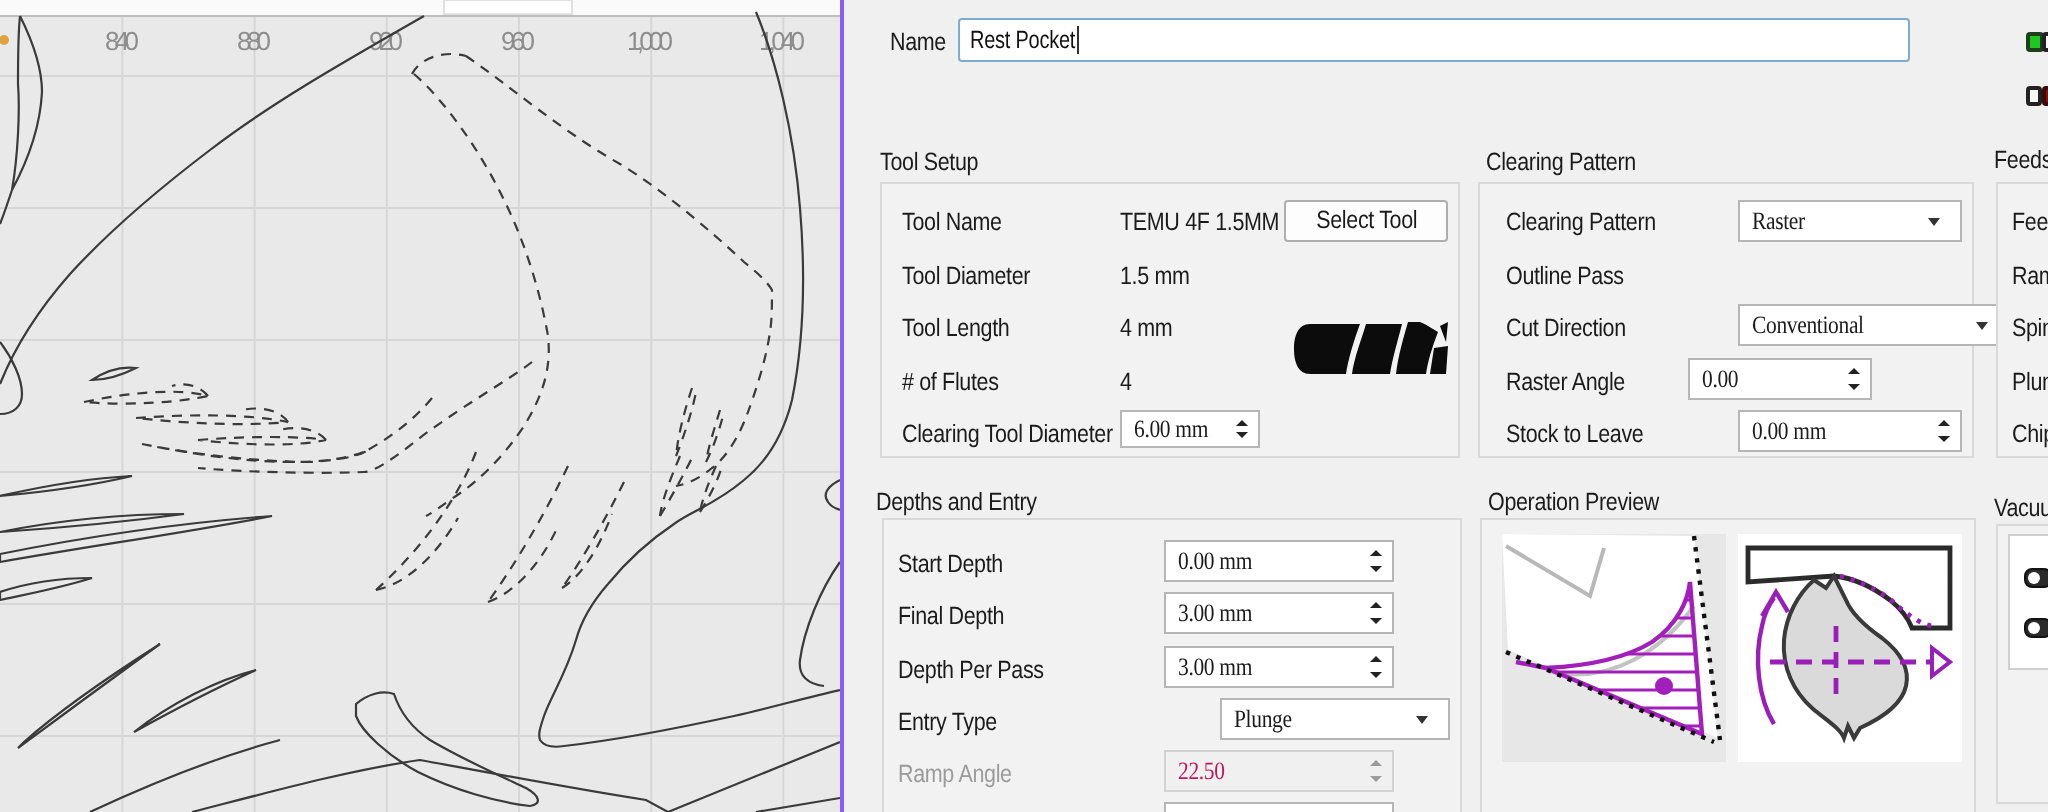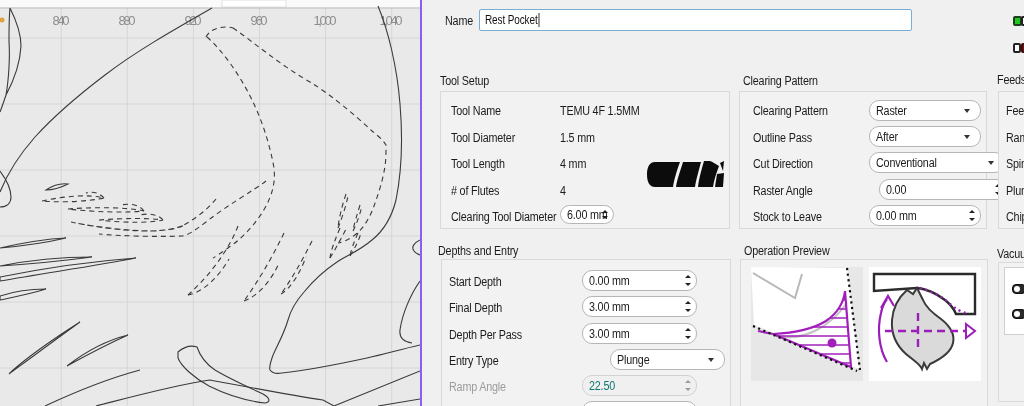--- a/index.html
+++ b/index.html
@@ -2,27 +2,27 @@
 <html><head><meta charset="utf-8">
 <style>
 html,body{margin:0;padding:0}
 body{width:1024px;height:406px;overflow:hidden;position:relative;
  font-family:"Liberation Sans",sans-serif;background:#f0f0f0;}
 #canvas{position:absolute;left:0;top:0;width:420px;height:406px;background:#1d4ed8;}
 #panel{position:absolute;left:420px;top:0;width:604px;height:406px;background:#f0f0f0;border-left:2px solid #8b5cf6;box-sizing:border-box;}
 .lab{position:absolute;font-size:12.5px;letter-spacing:-0.2px;color:#1b1b1b;white-space:nowrap;transform:scaleX(0.86);transform-origin:0 0;}
 .glab{position:absolute;font-size:12.5px;letter-spacing:-0.2px;color:#1b1b1b;white-space:nowrap;transform:scaleX(0.86);transform-origin:0 0;}
 .gbox{position:absolute;border:1px solid #d9d9d9;background:#f2f2f2;box-sizing:border-box;}
-.ctl{position:absolute;background:#fff;border:1px solid #b6b6b6;border-radius:10px;box-sizing:border-box;font-size:12.5px;letter-spacing:-0.2px;color:#1b1b1b;}
+.ctl{position:absolute;background:#fff;border:1px solid #b6b6b6;border-radius:0;box-sizing:border-box;font-size:12.5px;letter-spacing:-0.2px;color:#1b1b1b;font-family:Liberation Serif, serif;}
 .ctl .tx{position:absolute;left:6px;top:50%;transform:translateY(-50%) scaleX(0.86);transform-origin:0 50%;white-space:nowrap;}
 .drop .ar{position:absolute;right:10px;top:50%;margin-top:-2px;width:0;height:0;border-left:3.5px solid transparent;border-right:3.5px solid transparent;border-top:4.5px solid #333;}
 .spin .sp{position:absolute;right:0;top:0;bottom:0;width:14px;}
 .spin .up{position:absolute;right:5px;top:4px;width:0;height:0;border-left:3px solid transparent;border-right:3px solid transparent;border-bottom:3.5px solid #222;}
 .spin .dn{position:absolute;right:5px;bottom:4px;width:0;height:0;border-left:3px solid transparent;border-right:3px solid transparent;border-top:3.5px solid #222;}
-.dis{background:#f0f0f0;border-color:#d2d2d2;color:#0f766e;}
+.dis{background:#f0f0f0;border-color:#d2d2d2;color:#be185d;}
 .dis .up{border-bottom-color:#9b9b9b}.dis .dn{border-top-color:#9b9b9b}
 </style></head>
 <body>
 <div id="canvas">
 <svg width="420" height="406" viewBox="0 0 420 406">
  <rect x="0" y="0" width="420" height="406" fill="#e9e9e9"></rect>
 
  <g stroke="#d6d6d6" stroke-width="1">
   <line x1="61.2" y1="8" x2="61.2" y2="406"></line>
         <line x1="127.3" y1="8" x2="127.3" y2="406"></line>
@@ -99,76 +99,73 @@
   <path d="M 350,256 C 355,248 359,240 361,233"></path>
   <path d="M 346,194 C 342,206 339,218 338,228"></path>
   <path d="M 338,228 C 342,218 346,206 348,196"></path>
   <path d="M 360,205 C 357,215 354,224 353,231"></path>
   <path d="M 353,231 C 357,223 360,214 362,206"></path>
  </g>
 </svg>
 </div>
 <div id="panel">
   <div class="lab" style="left:23px;top:14px;">Name</div>
-  <div style="position:absolute;left:57px;top:9px;width:433px;height:22px;background:#fff;border:1px solid #7badd3;border-radius:2px;box-sizing:border-box;">
+  <div style="position:absolute;left:57px;top:9px;width:476px;height:22px;background:#fff;border:1px solid #7badd3;border-radius:2px;box-sizing:border-box;">
     <span style="position:absolute;left:5px;top:3px;font-size:12.5px;letter-spacing:-0.15px;color:#111;border-right:1px solid #000;padding-right:1px;transform:scaleX(0.8);transform-origin:0 0;">Rest Pocket</span>
   </div>
 
   <div style="position:absolute;left:591px;top:16px;width:5px;height:6px;background:#1fc81f;border:2px solid #1d3f1d;border-radius:2px;"></div>
   <div style="position:absolute;left:599px;top:16px;width:6px;height:6px;background:#f8f8f8;border:2px solid #222;border-radius:2px;"></div>
   <div style="position:absolute;left:591px;top:43px;width:4px;height:6px;background:#f8f8f8;border:2px solid #222;border-radius:2px;"></div>
   <div style="position:absolute;left:599px;top:43px;width:7px;height:6px;background:#8c0f0f;border:2px solid #3a0b0b;border-radius:2px;"></div>
 
   <div class="glab" style="left:18px;top:74px;">Tool Setup</div>
   <div class="gbox" style="left:18px;top:91px;width:290px;height:138px;"></div>
   <div class="lab" style="left:29px;top:104px;">Tool Name</div>
   <div class="lab" style="left:138px;top:104px;">TEMU 4F 1.5MM</div>
+  <div style="position:absolute;left:220px;top:100px;width:82px;height:21px;background:#fdfdfd;border:1px solid #aeaeae;border-radius:2px;box-sizing:border-box;font-size:12.5px;letter-spacing:-0.2px;color:#1b1b1b;text-align:center;line-height:19px;"><span style="display:inline-block;transform:scaleX(0.86);">Select Tool</span></div>
   <div class="lab" style="left:29px;top:131px;">Tool Diameter</div>
   <div class="lab" style="left:138px;top:131px;">1.5 mm</div>
   <div class="lab" style="left:29px;top:157px;">Tool Length</div>
   <div class="lab" style="left:138px;top:157px;">4 mm</div>
   <div id="endmill" style="position:absolute;left:224px;top:161px;width:78px;height:28px;">
    <svg width="78" height="28" viewBox="0 0 78 28">
     <path d="M 9,1 L 34,1 C 31,9 28,19 27,26 L 9,26 C 3,26 1,20 1,13.5 C 1,7 3,1 9,1 Z" fill="#0c0c0c"></path>
     <path d="M 37,1 L 55,1 C 53,9 50,19 49,26 L 30,26 C 31,18 35,8 37,1 Z" fill="#0c0c0c"></path>
     <path d="M 58,0 C 62,-1 65,0 68,2 L 73,5 C 70,13 68,19 67,26 L 52,26 C 53,17 56,7 58,0 Z" fill="#0c0c0c"></path>
     <path d="M 74,2 L 78,0 L 77,10 Z" fill="#0c0c0c"></path>
     <path d="M 71,13 L 78,12 L 77,26 L 69,26 Z" fill="#0c0c0c"></path>
    </svg>
   </div>
   <div class="lab" style="left:29px;top:184px;"># of Flutes</div>
   <div class="lab" style="left:138px;top:184px;">4</div>
   <div class="lab" style="left:29px;top:210px;">Clearing Tool Diameter</div>
-  <div class="ctl spin" style="left:138px;top:205px;width:54px;height:19px;">
+  <div class="ctl spin" style="left:138px;top:205px;width:70px;height:19px;">
       <span class="tx">6.00 mm</span>
       <span class="sp">
         <i class="up"></i>
         <i class="dn"></i>
       </span>
     </div>
 
   <div class="glab" style="left:321px;top:74px;">Clearing Pattern</div>
   <div class="gbox" style="left:317px;top:91px;width:248px;height:138px;"></div>
   <div class="lab" style="left:331px;top:104px;">Clearing Pattern</div>
   <div class="ctl drop" style="left:447px;top:100px;width:112px;height:21px;">
       <span class="tx">Raster</span>
       <i class="ar"></i>
     </div>
   <div class="lab" style="left:331px;top:131px;">Outline Pass</div>
-  <div class="ctl drop" style="left:447px;top:126px;width:112px;height:21px;">
-      <span class="tx">After</span>
-      <i class="ar"></i>
-    </div>
   <div class="lab" style="left:331px;top:157px;">Cut Direction</div>
   <div class="ctl drop" style="left:447px;top:152px;width:136px;height:21px;">
       <span class="tx">Conventional</span>
       <i class="ar"></i>
     </div>
   <div class="lab" style="left:331px;top:184px;">Raster Angle</div>
-  <div class="ctl spin" style="left:457px;top:179px;width:128px;height:21px;">
+  <div class="ctl spin" style="left:422px;top:179px;width:92px;height:21px;">
       <span class="tx">0.00</span>
       <span class="sp">
         <i class="up"></i>
         <i class="dn"></i>
       </span>
     </div>
   <div class="lab" style="left:331px;top:210px;">Stock to Leave</div>
   <div class="ctl spin" style="left:447px;top:205px;width:112px;height:21px;">
       <span class="tx">0.00 mm</span>
       <span class="sp">

